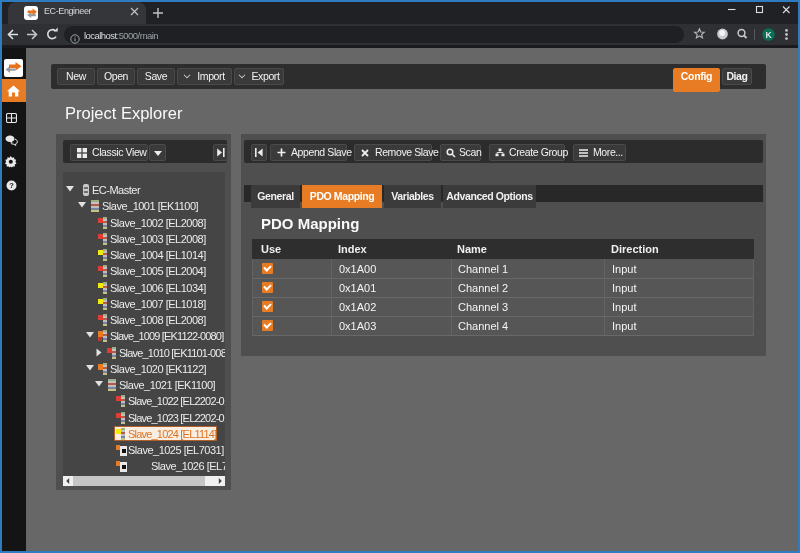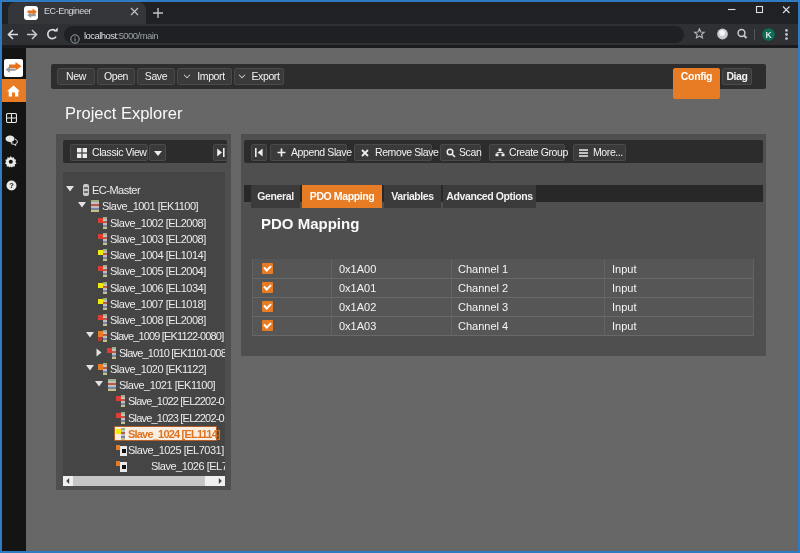--- a/index.html
+++ b/index.html
@@ -27,21 +27,21 @@
   #logo { position:absolute; left:4px; top:13px; width:19px; height:18px; background:#fff; border-radius:2px; }
   #homebtn { position:absolute; left:1px; top:33px; width:25px; height:23px; background:#e87c24; }
   .sbicon { position:absolute; left:0; width:22px; text-align:center; color:#e8e8e8; }
   
   #page { position:absolute; left:26px; top:46px; width:774px; height:507px; background:#676767; }
   
   .bar { position:absolute; background:#2d2d2d; border-radius:2px; }
   .chev { display:inline-block; width:6px; height:6px; border-right:1.6px solid #e5e5e5; border-bottom:1.6px solid #e5e5e5; transform:rotate(45deg) scale(0.78); margin-right:7px; vertical-align:2.5px; }
   #maintb { left:25px; top:18px; width:715px; height:25px; }
   .tbb { position:absolute; top:4px; height:17px; background:#3a3a3a; border:1px solid #4a4a4a; border-radius:2px; color:#f2f2f2; font-size:10.5px; line-height:15px; text-align:center; white-space:nowrap; letter-spacing:-0.4px; }
-  #cfg { position:absolute; top:4px; height:31px; background:#e87c24; border:1px solid #e87c24; border-radius:2px; color:#fff; font-weight:bold; font-size:10.5px; letter-spacing:-0.3px; line-height:15px; text-align:center; }
+  #cfg { position:absolute; top:4px; height:24px; background:#e87c24; border:1px solid #e87c24; border-radius:2px; color:#fff; font-weight:bold; font-size:10.5px; letter-spacing:-0.3px; line-height:15px; text-align:center; }
   #h1 { position:absolute; left:39px; top:58px; font-size:16.5px; color:#fafafa; letter-spacing:0; }
   
   #lpanel { position:absolute; left:30px; top:88px; width:175px; height:356px; background:#4f4f4f; }
   #rpanel { position:absolute; left:215px; top:88px; width:525px; height:222px; background:#4f4f4f; }
   
   #ltb { position:absolute; left:7px; top:6px; width:164px; height:23px; background:#2c2c2c; border-radius:2px; }
   
   #tree { position:absolute; left:7px; top:38px; width:162px; height:304px; background:#454545; overflow:hidden; }
   .trow { position:absolute; left:0; width:170px; height:16px; color:#ececec; font-size:11px; line-height:16px; white-space:nowrap; letter-spacing:-0.5px; }
   .ar { position:absolute; top:4px; }
@@ -314,21 +314,21 @@
             <span class="stb"></span>
           </span>
           <span class="lbl" style="left:65px;letter-spacing:-0.8px;">Slave_1023 [EL2202-0100]</span>
         </div>
         <div class="trow" style="top:253.8px;">
           <span class="sel" style="position:absolute;left:51px;top:0;width:103px;height:15px;"></span>
           <span class="ic" style="left:53px;">
             <span class="sq" style="background:#f3ea0b;"></span>
             <span class="stb"></span>
           </span>
-          <span class="lbl" style="left:65px;color:#dd7320;letter-spacing:-0.8px;font-weight:bold;">Slave_1024 [EL1114]</span>
+          <span class="lbl" style="left:65px;color:#dd7320;letter-spacing:-0.8px;">Slave_1024 [EL1114]</span>
         </div>
         <div class="trow" style="top:270px;">
           <span class="ic" style="left:53px;">
             <span class="sq" style="background:#e87c24;width:4px;height:5px;"></span>
             <span style="position:absolute;left:4px;top:2px;width:7px;height:10px;background:#e8e8e8;"></span>
             <span style="position:absolute;left:5.5px;top:5px;width:4px;height:4px;background:#111;"></span>
           </span>
           <span class="lbl" style="left:65px;">Slave_1025 [EL7031]</span>
         </div>
         <div class="trow" style="top:286.3px;">
@@ -391,20 +391,26 @@
         <div class="abs" style="left:0;top:20px;width:502px;height:77px;background:#565656;"></div>
         <div class="abs" style="left:0;top:39px;width:502px;height:1px;background:#686868;"></div>
         <div class="abs" style="left:0;top:58px;width:502px;height:1px;background:#686868;"></div>
         <div class="abs" style="left:0;top:77px;width:502px;height:1px;background:#686868;"></div>
         <div class="abs" style="left:0;top:96px;width:502px;height:1px;background:#686868;"></div>
         <div class="abs" style="left:0;top:20px;width:1px;height:77px;background:#636363;"></div>
         <div class="abs" style="left:79px;top:20px;width:1px;height:77px;background:#636363;"></div>
         <div class="abs" style="left:199px;top:20px;width:1px;height:77px;background:#636363;"></div>
         <div class="abs" style="left:352px;top:20px;width:1px;height:77px;background:#636363;"></div>
         <div class="abs" style="left:501px;top:20px;width:1px;height:77px;background:#636363;"></div>
+        <div class="ghead">
+          <span class="gcell" style="left:9px;">Use</span>
+          <span class="gcell" style="left:86px;">Index</span>
+          <span class="gcell" style="left:205px;">Name</span>
+          <span class="gcell" style="left:359px;">Direction</span>
+        </div>
         <div class="grow" style="top:20px;">
           <span class="cb"></span>
           <span class="gcell" style="left:86px;">0x1A00</span>
           <span class="gcell" style="left:205px;">Channel 1</span>
           <span class="gcell" style="left:359px;">Input</span>
         </div>
         <div class="grow" style="top:39px;">
           <span class="cb"></span>
           <span class="gcell" style="left:86px;">0x1A01</span>
           <span class="gcell" style="left:205px;">Channel 2</span>

